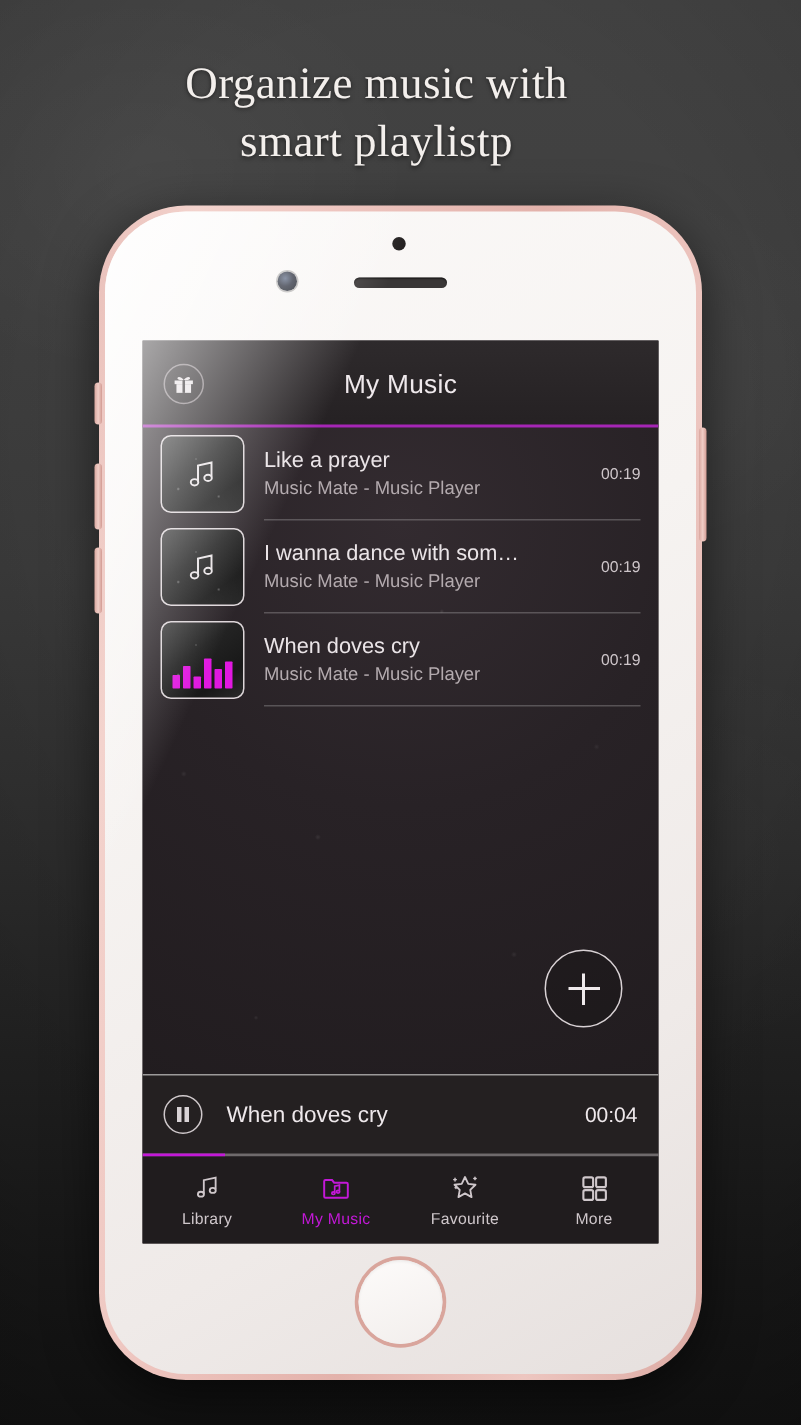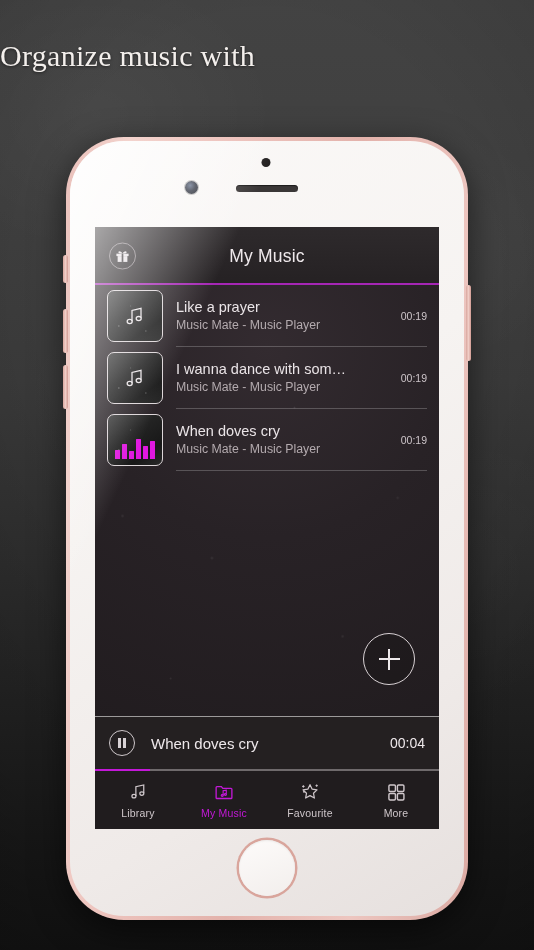--- a/index.html
+++ b/index.html
@@ -21,20 +21,21 @@
       linear-gradient(180deg,#434343 0%,#3f3f3f 22%,#3a3a3a 40%,#2f2f2f 58%,#242424 74%,#1b1b1b 88%,#151515 100%);
   }
   #bgvig {
     position:absolute; inset:0;
     background:radial-gradient(ellipse 120% 80% at 50% 30%, transparent 35%, rgba(0,0,0,.28) 100%);
   }
 
   
   #headline {
     position:absolute; top:36px; left:0; width:502px;
+    text-align:center;
     font-family:"Liberation Serif", serif;
     color:#f3efec;
     font-size:30px; line-height:39px;
     letter-spacing:.3px;
     text-shadow:0 1px 3px rgba(0,0,0,.55);
   }
 
   
   #phone {
     position:absolute; left:66px; top:137px;
@@ -197,20 +198,21 @@
   .tabicon { height:21px; display:flex; align-items:center; justify-content:center; }
 </style>
 </head>
 <body>
 
 <div id="bg"></div>
 <div id="bgvig"></div>
 
 <div id="headline">
   <div>Organize music with</div>
+  <div>smart playlistp</div>
 </div>
 
 <div id="phone">
   <div class="body"></div>
 
   <div class="sbtn" id="btn-silent"></div>
   <div class="sbtn" id="btn-vol-up"></div>
   <div class="sbtn" id="btn-vol-down"></div>
   <div class="sbtn" id="btn-power"></div>
 

